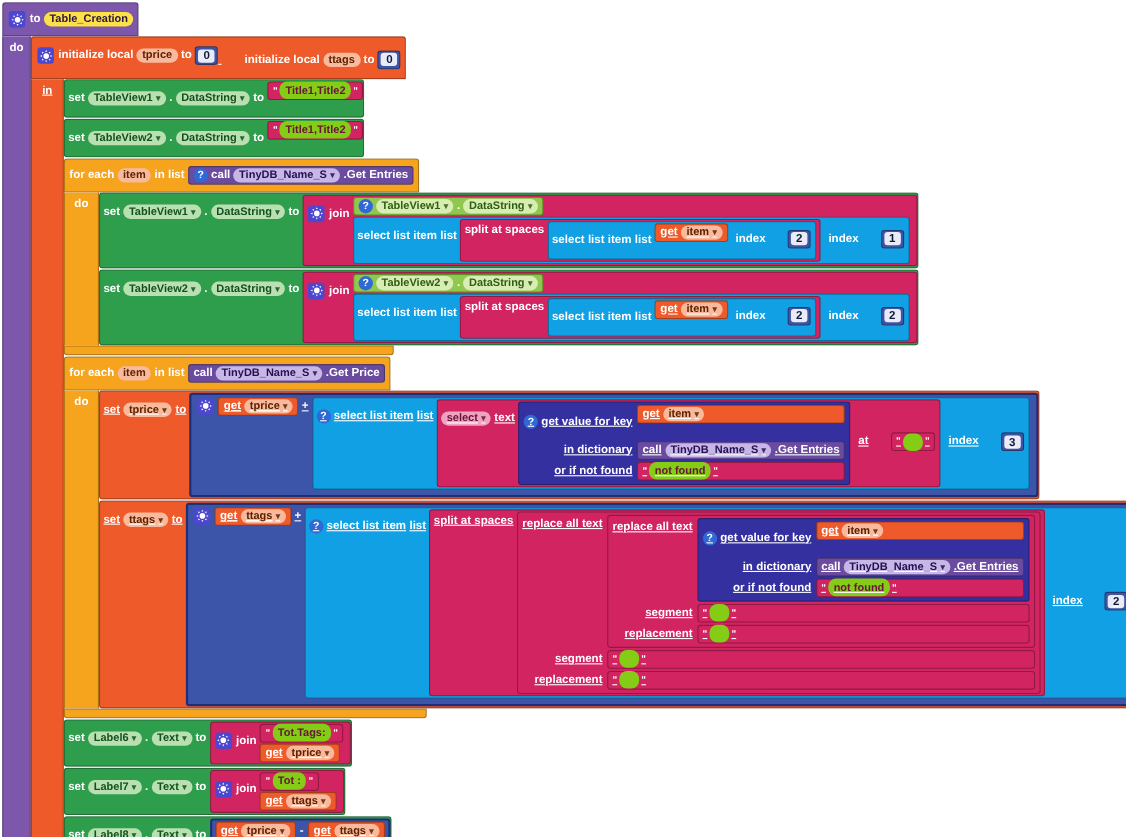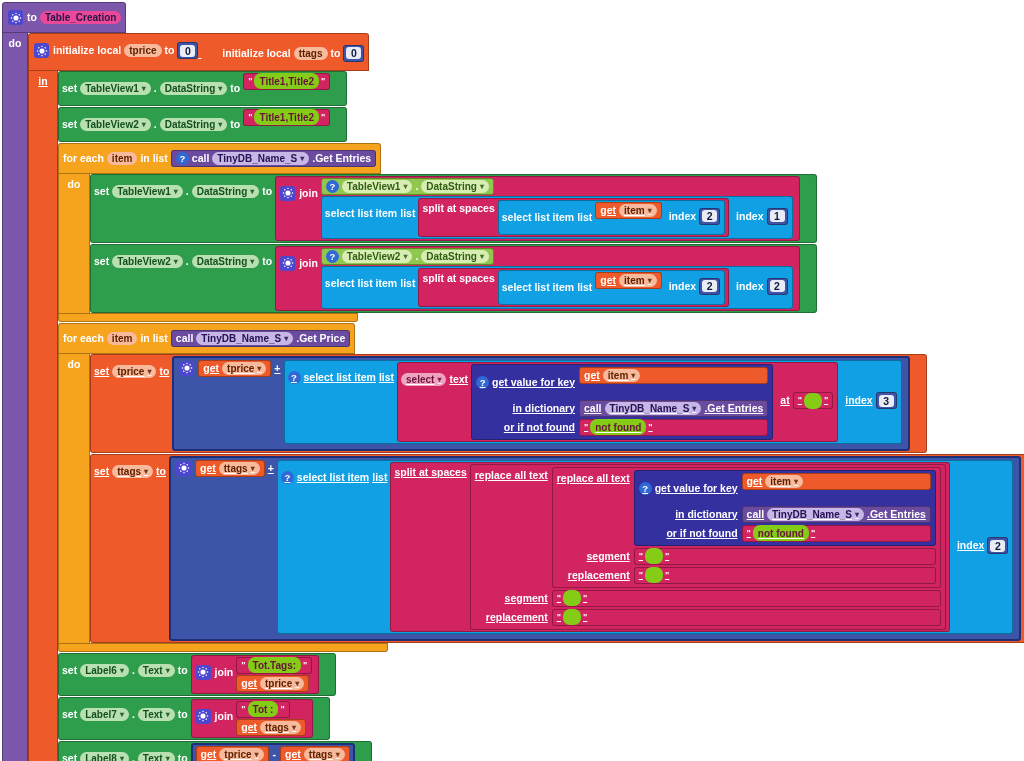--- a/index.html
+++ b/index.html
@@ -6,31 +6,31 @@
   body{
     width:1024px;height:761px;overflow:hidden;background:#ffffff;
     font-family:"Liberation Sans",sans-serif;font-weight:bold;font-size:10.5px;color:#fff;
   }
   #canvas{position:relative;width:1024px;height:761px;padding:2px 0 0 2px;box-sizing:border-box;}
 
   
   .blk{display:inline-flex;flex-direction:row;align-items:flex-start;
        border:1px solid rgba(0,0,0,.30);border-radius:3px;vertical-align:top;box-sizing:border-box;}
   .stmt{display:inline-flex;align-items:flex-start;gap:3px;border:1px solid rgba(0,0,0,.30);
-        border-radius:3px;padding:1px 16px 1px 3px;box-sizing:border-box;}
+        border-radius:3px;padding:1px 0 1px 3px;box-sizing:border-box;}
   .blockv{display:inline-flex;align-items:center;height:17px;gap:3px;
           border:1px solid rgba(0,0,0,.30);border-radius:3px;padding:0 4px;box-sizing:border-box;}
   .r{display:inline-flex;align-items:center;height:31px;gap:3px;white-space:nowrap;}
   .row{display:flex;align-items:flex-start;gap:3px;padding:1px 3px;}
   .stack{display:flex;flex-direction:column;align-items:flex-start;gap:1px;}
   .lbl{white-space:nowrap;line-height:17px;}
   .grid2{display:grid;grid-template-columns:max-content max-content;gap:2px 4px;
          padding:2px 4px 3px 4px;align-items:start;}
   .gend{justify-self:end;}
-  .idx{align-self:stretch;display:flex;justify-content:flex-end;align-items:center;gap:3px;
+  .idx{align-self:stretch;display:flex;justify-content:flex-end;align-items:center;gap:20px;
        padding:1px 4px 3px 4px;text-align:right;}
 
   
   .dd{display:inline-flex;align-items:center;gap:3px;border-radius:8px;padding:0 5px;height:13px;
       font-size:10px;cursor:pointer;}
   .car{font-size:8px;opacity:.85;line-height:13px;}
   .num{background:var(--math);border:1px solid rgba(0,0,0,.35);border-radius:3px;
        display:inline-flex;align-items:center;padding:1px 2px;height:17px;box-sizing:border-box;}
   .num .f{background:#e9ecf6;color:#101a3c;border-radius:3px;min-width:9px;height:12px;
           padding:0 3px;display:inline-flex;align-items:center;justify-content:center;}
@@ -51,21 +51,21 @@
   .c-vars{background:var(--vars);text-decoration:underline;}
   .c-ctrl{background:var(--control);}
   .c-cset{background:var(--compset);}
   .c-cget{background:var(--compget);border-color:#5d8c22;}
   .c-list{background:var(--lists);}
   .c-text{background:var(--text);}
   .c-math{background:var(--math);}
   .c-dict{background:var(--dict);}
 
   
-  .dd-proc{background:#ec4899;color:#241447;}
+  .dd-proc{background:#fde047;color:#241447;}
   .dd-purple{background:#c6b7e6;color:#241052;}
   .dd-orange{background:#f8b99c;color:#5d2300;}
   .dd-green{background:#b9e0b1;color:#14501e;}
   .dd-lgreen{background:#d8edb4;color:#2f5d12;}
   .dd-pink{background:#f0a3c1;color:#69123a;}
 
   
   .cwrap{display:flex;flex-direction:column;align-items:flex-start;}
   .chead{border:1px solid rgba(0,0,0,.30);border-radius:3px 3px 0 0;padding:1px 4px;box-sizing:border-box;}
   .cbody{display:flex;align-items:stretch;}

